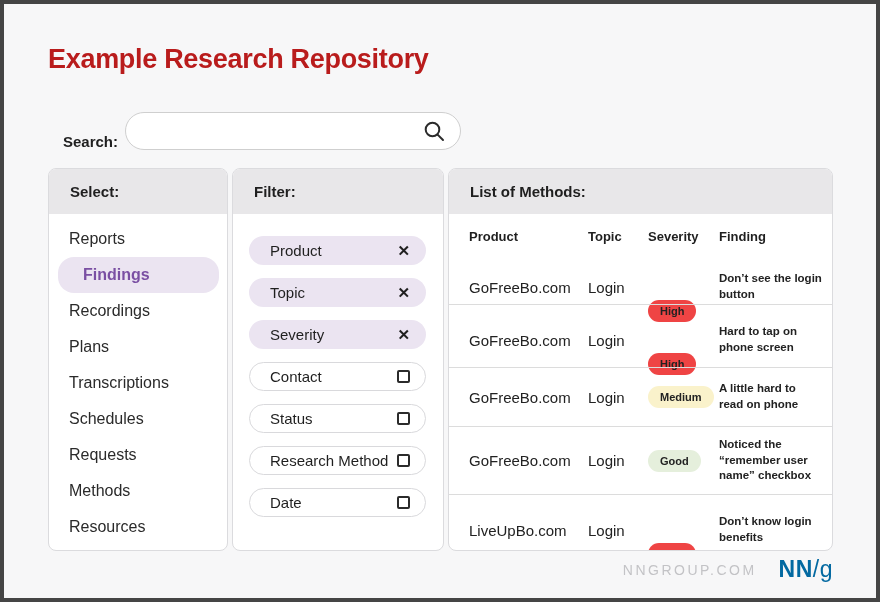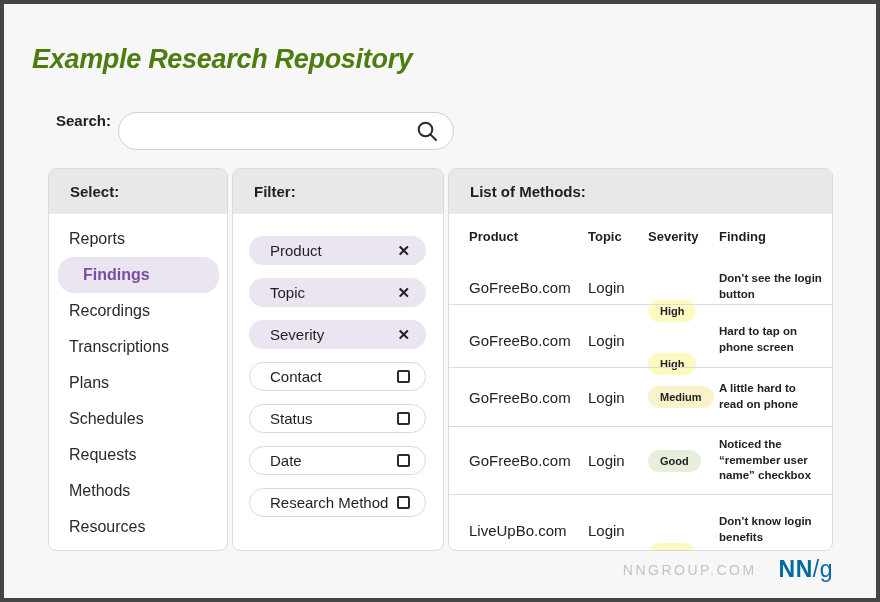--- a/index.html
+++ b/index.html
@@ -2,25 +2,25 @@
 <html><head>
 <meta charset="utf-8">
 <style>
   * { margin:0; padding:0; box-sizing:border-box; }
   body { width:880px; height:602px; font-family:"Liberation Sans", sans-serif; background:#fff; }
   .frame {
     position:relative; width:880px; height:602px;
     border:4px solid #454545; background:#F7F7F8; overflow:hidden;
   }
   .title {
-    position:absolute; left:28px; top:40px;
-    font-size:27px; font-weight:700; color:#4d7c0f; letter-spacing:-0.3px;font-style:italic;
-  }
-  
-  .search-row { position:absolute; left:52px; top:108px; display:flex; align-items:flex-start; }
+    position:absolute; left:44px; top:40px;
+    font-size:27px; font-weight:700; color:#b91c1c; letter-spacing:-0.3px;
+  }
+  
+  .search-row { position:absolute; left:59px; top:108px; display:flex; align-items:flex-end; }
   .search-label { font-size:15px; font-weight:700; color:#1F1F1F; width:62px; }
   .search-box {
     width:336px; height:38px; background:#fff; border:1px solid #CFCFCF;
     border-radius:19px; display:flex; align-items:center; padding:0 15px 0 16px;
   }
   .search-input { flex:1; border:none; outline:none; background:transparent; font-size:15px; height:30px; font-family:"Liberation Sans", sans-serif; }
   .search-icon { width:22px; height:22px; flex:0 0 auto; }
   
   .panels { position:absolute; left:44px; top:164px; width:785px; height:383px; display:flex; gap:4px; }
   .panel {
@@ -65,21 +65,21 @@
   .row-0 { min-height:52px; border-top:none; }
   .row-1 { min-height:63px; }
   .row-2 { min-height:59px; }
   .row-3 { min-height:68px; }
   .row-4 { min-height:57px; }
   .cell-product, .cell-topic { font-size:15px; color:#222; }
   .severity-pill {
     display:inline-block; padding:5px 12px; border-radius:13px;
     font-size:11px; font-weight:700; color:#222; justify-self:start;
   }
-  .severity-pill[data-severity="high"] { background:#fef9c3;margin-top:48px; }
+  .severity-pill[data-severity="high"] { background:#ef4444;margin-top:48px; }
   .severity-pill[data-severity="medium"] { background:#FAF2CB; }
   .severity-pill[data-severity="good"] { background:#E5EFDC; }
   .cell-finding { font-size:11.5px; font-weight:700; color:#222; line-height:1.35; padding:9px 0; max-width:112px; }
   
   .footer { position:absolute; top:552px; right:43px; display:flex; align-items:center; gap:22px; }
   .footer-site { font-size:14px; letter-spacing:2.5px; color:#C3C3C6; }
   .footer-logo { font-size:23px; color:#0369a1; letter-spacing:0.5px; }
   .footer-logo .nn { font-weight:700; }
   .footer-logo .slashg { font-weight:400; }
 </style>
@@ -102,22 +102,22 @@
   </div>
 
   <div class="panels">
 
     <div class="panel panel-select">
       <div class="panel-header">Select:</div>
       <div class="select-list">
         <div class="select-item" data-active="false">Reports</div>
         <div class="select-item" data-active="true">Findings</div>
         <div class="select-item" data-active="false">Recordings</div>
+        <div class="select-item" data-active="false">Plans</div>
         <div class="select-item" data-active="false">Transcriptions</div>
-        <div class="select-item" data-active="false">Plans</div>
         <div class="select-item" data-active="false">Schedules</div>
         <div class="select-item" data-active="false">Requests</div>
         <div class="select-item" data-active="false">Methods</div>
         <div class="select-item" data-active="false">Resources</div>
       </div>
     </div>
 
     <div class="panel panel-filter">
       <div class="panel-header">Filter:</div>
       <div class="filter-list">
@@ -146,27 +146,27 @@
           <span class="checkbox-icon"></span>
         </div>
 
         <div class="filter-pill" data-state="unselected">
           <span class="pill-label">Status</span>
 
           <span class="checkbox-icon"></span>
         </div>
 
         <div class="filter-pill" data-state="unselected">
+          <span class="pill-label">Research Method</span>
+
+          <span class="checkbox-icon"></span>
+        </div>
+
+        <div class="filter-pill" data-state="unselected">
           <span class="pill-label">Date</span>
-
-          <span class="checkbox-icon"></span>
-        </div>
-
-        <div class="filter-pill" data-state="unselected">
-          <span class="pill-label">Research Method</span>
 
           <span class="checkbox-icon"></span>
         </div>
 
       </div>
     </div>
 
     <div class="panel panel-findings">
       <div class="panel-header">List of Methods:</div>
 

